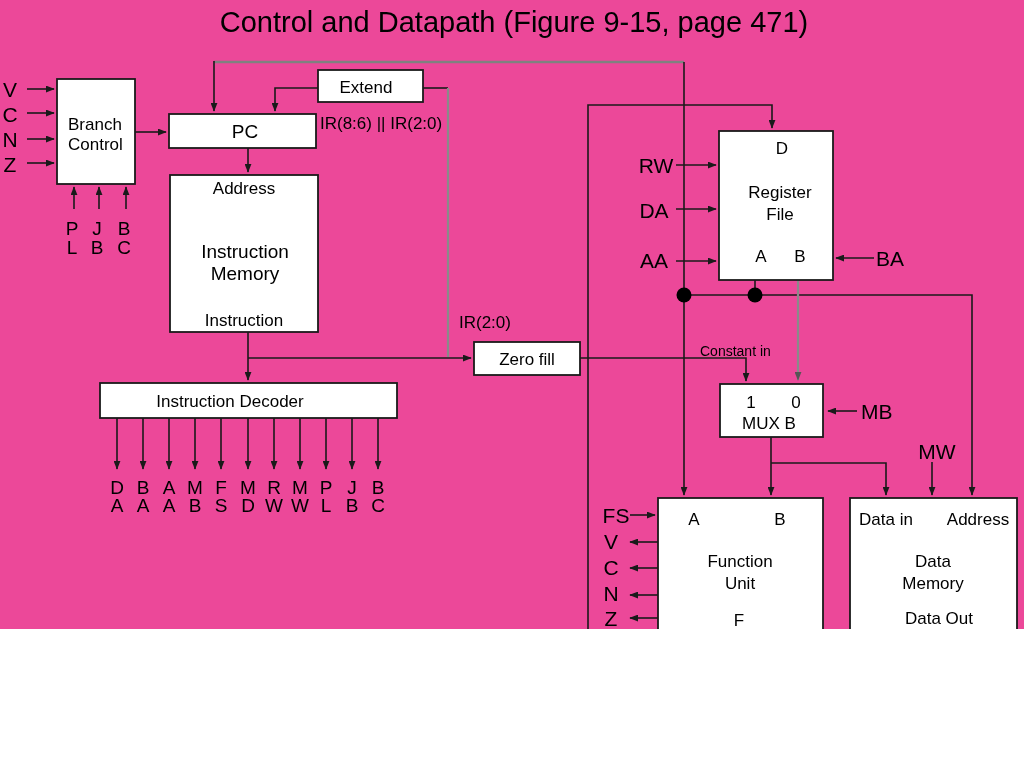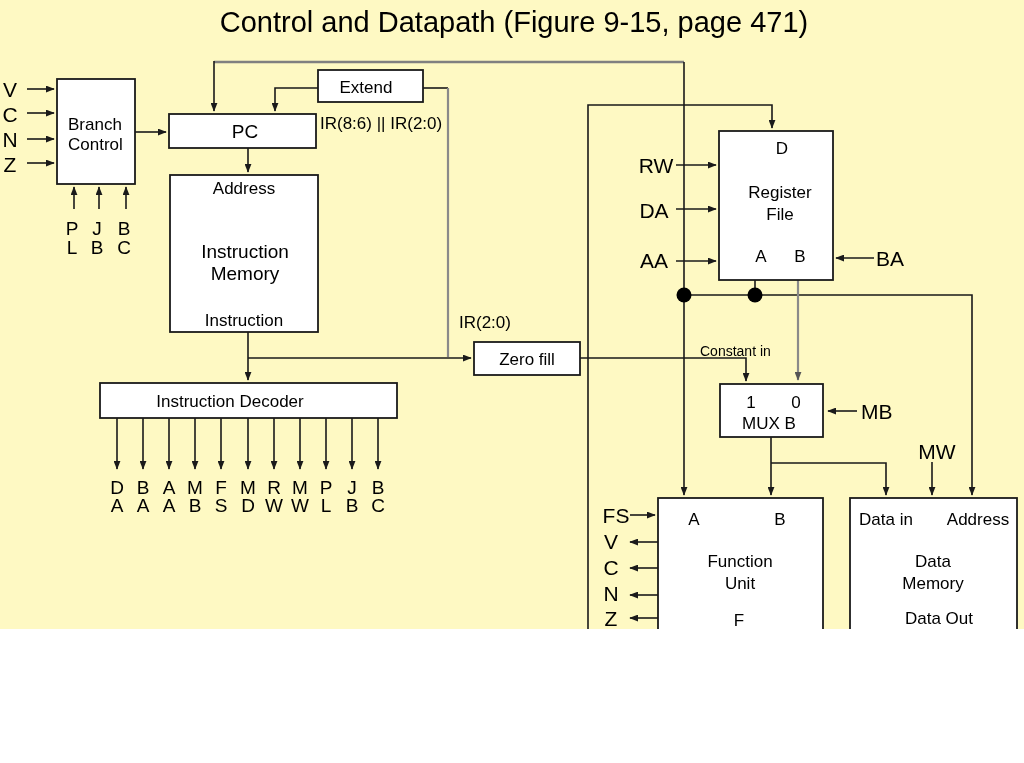--- a/index.html
+++ b/index.html
@@ -4,21 +4,21 @@
 <style>
   html, body {
     margin: 0;
     padding: 0;
     background: #ffffff;
   }
   .stage {
     position: relative;
     width: 1024px;
     height: 629px;
-    background: #fef9c3;
+    background: #ec4899;
     overflow: hidden;
     font-family: "Liberation Sans", sans-serif;
   }
   svg { display: block; }
   .box {
     fill: #ffffff;
     stroke: #1a1a1a;
     stroke-width: 1.8;
   }
   .wire {

